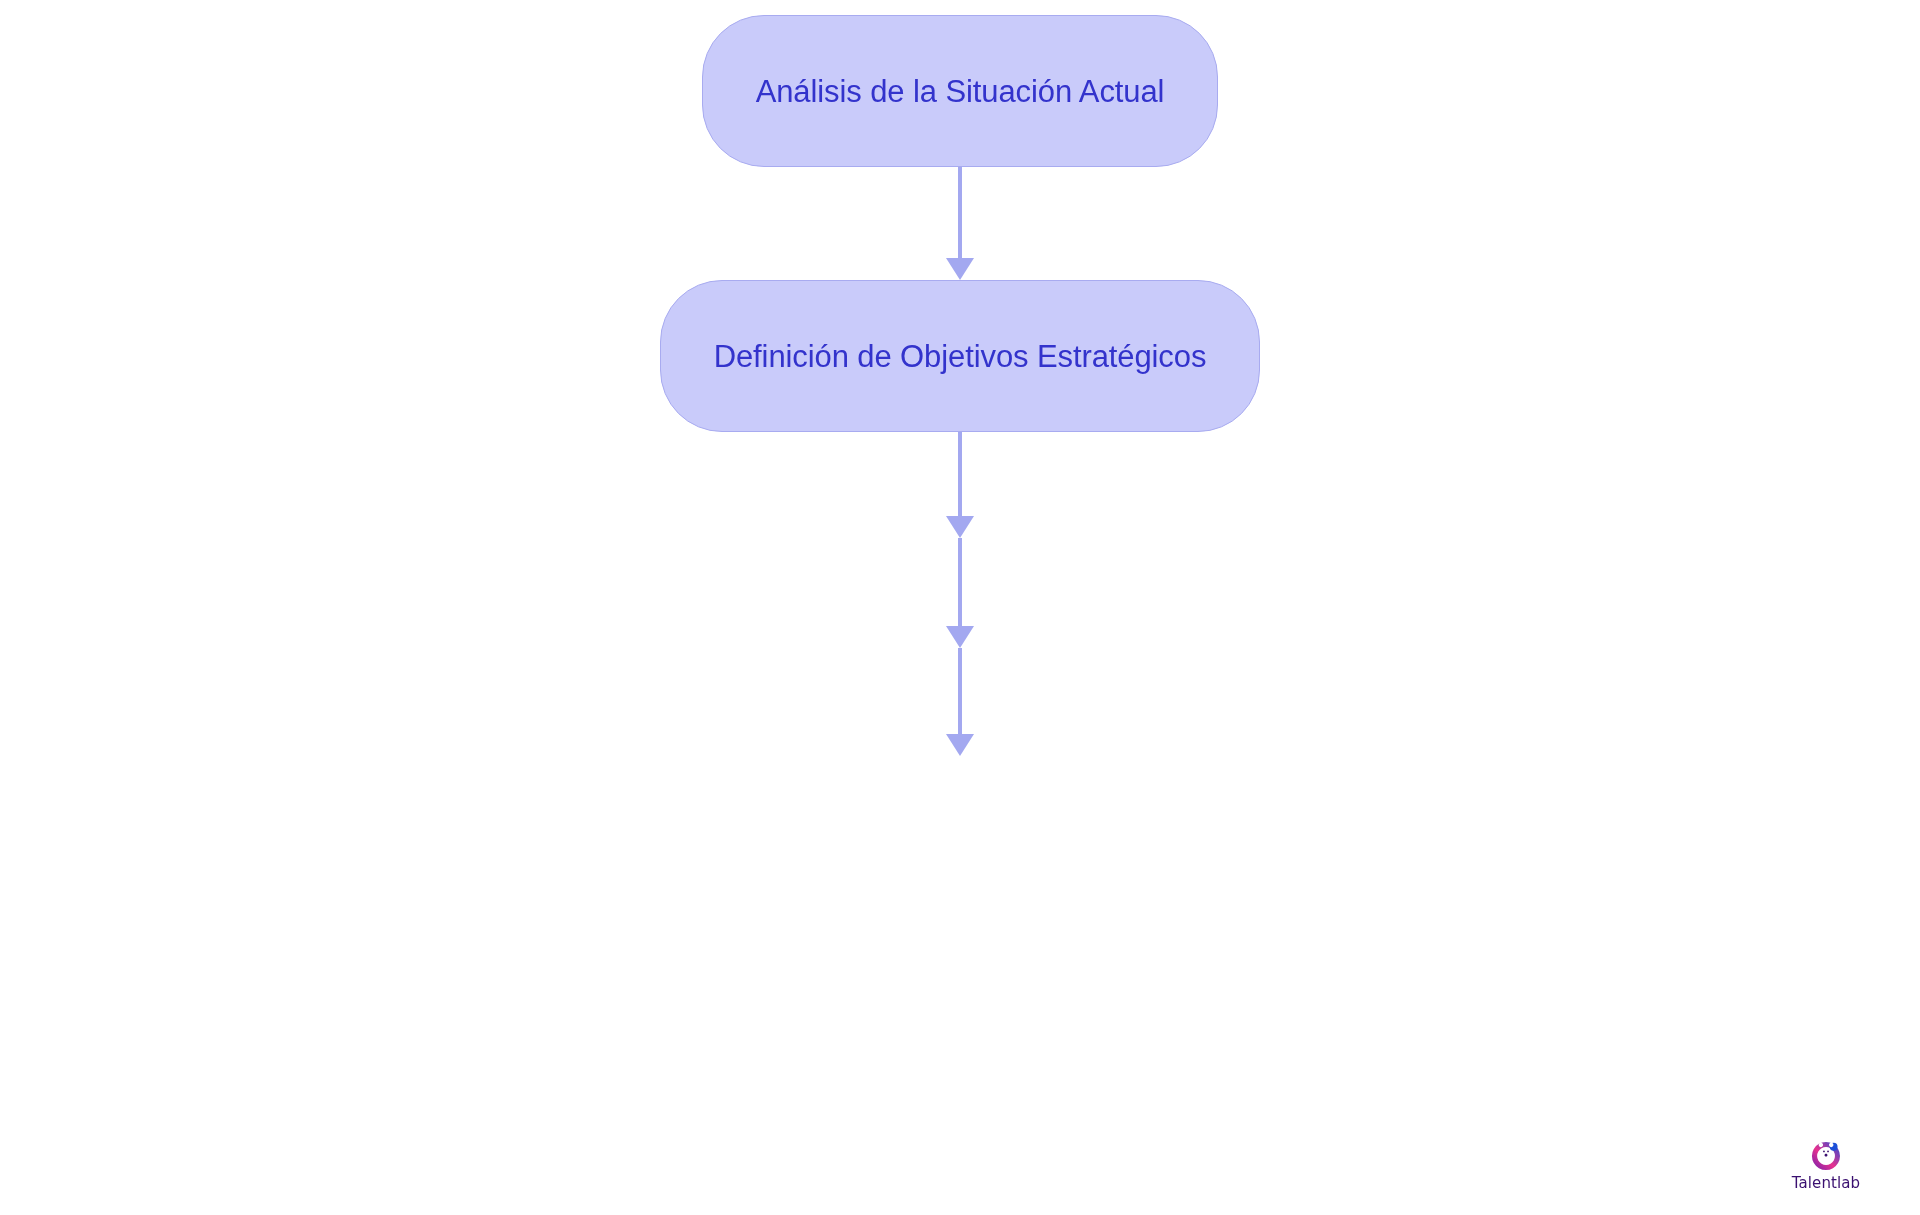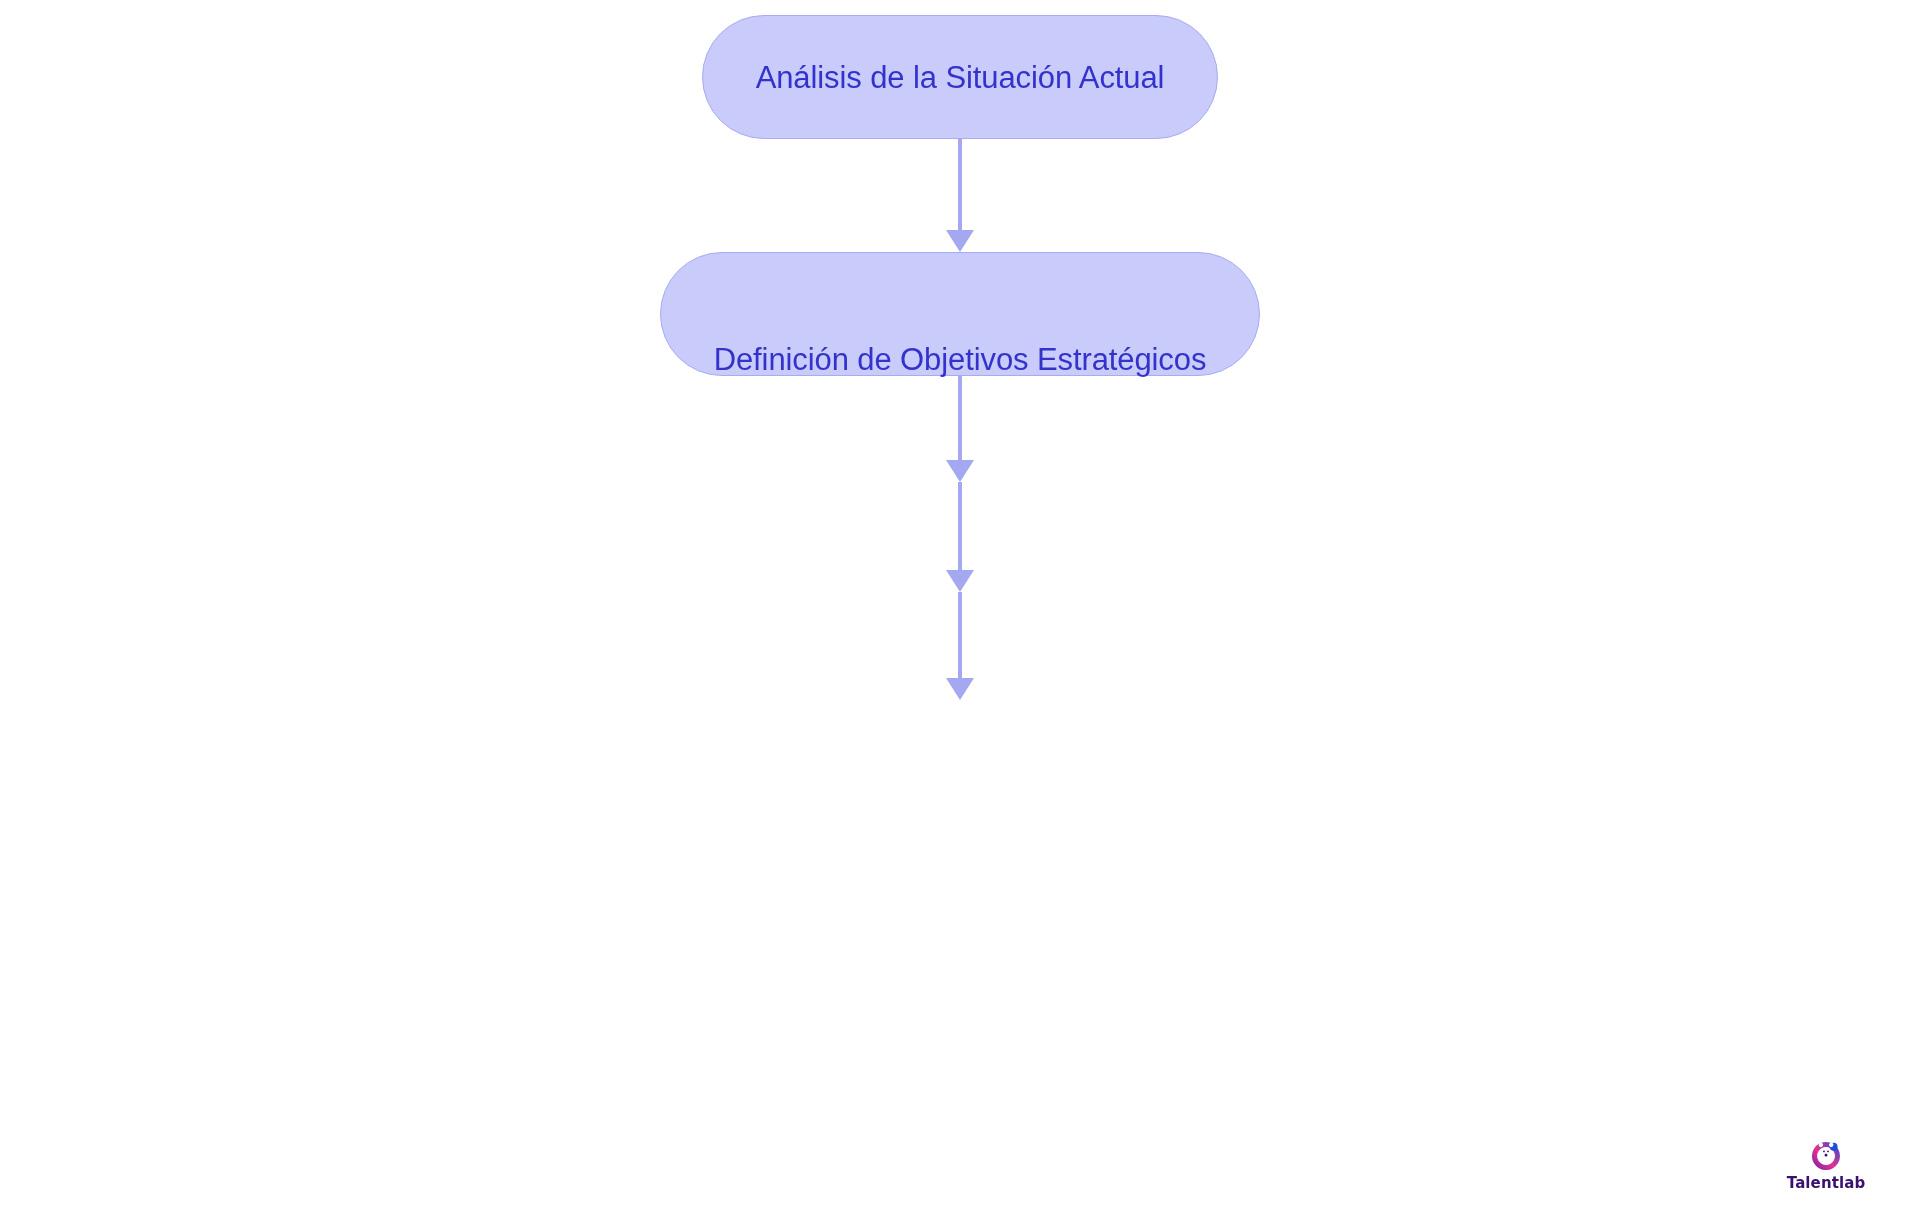--- a/index.html
+++ b/index.html
@@ -40,36 +40,36 @@
     justify-content: center;
     align-items: center;
     width: 100%;
   }
 
   .node {
     box-sizing: border-box;
     background: #c9cbfa;
     border: 1.6px solid #a8abf0;
     border-radius: 62px;
-    height: 124px;
+    height: 152px;
     display: flex;
     align-items: center;
     justify-content: center;
     padding: 0 56px;
     color: #3333cc;
     font-size: 31px;
     font-weight: 400;
     letter-spacing: -0.1px;
     white-space: nowrap;
     line-height: 1;
   }
 
   
   .node.n0 { width: 516px; }
-  .node.n1 { width: 600px; align-items: flex-end; }
+  .node.n1 { width: 600px; }
   .node.n2 { width: 546px; }
   .node.n3 { width: 382px; }
   .node.n4 { width: 502px; }
 
   
   .connector {
     position: relative;
     width: 40px;
     display: flex;
     flex-direction: column;
@@ -109,21 +109,21 @@
     gap: 3px;
   }
   .brand-mark {
     width: 34px;
     height: 34px;
     display: block;
   }
   .brand-name {
     font-family: "DejaVu Sans", sans-serif;
     font-size: 15px;
-    font-weight: 700;
+    font-weight: 400;
     color: #3a1070;
     letter-spacing: 0.1px;
     line-height: 1;
   }
 </style>
 </head>
 <body>
 
 <div id="canvas">
 

